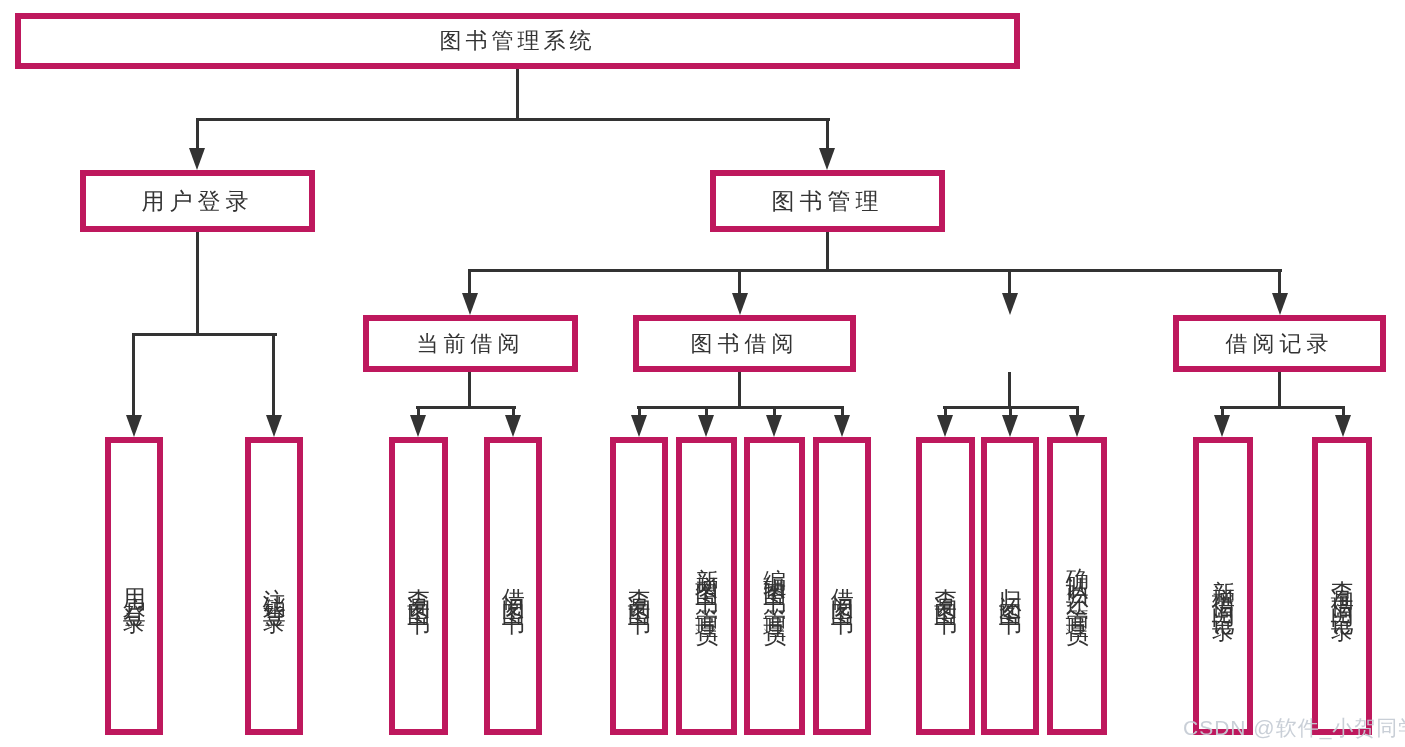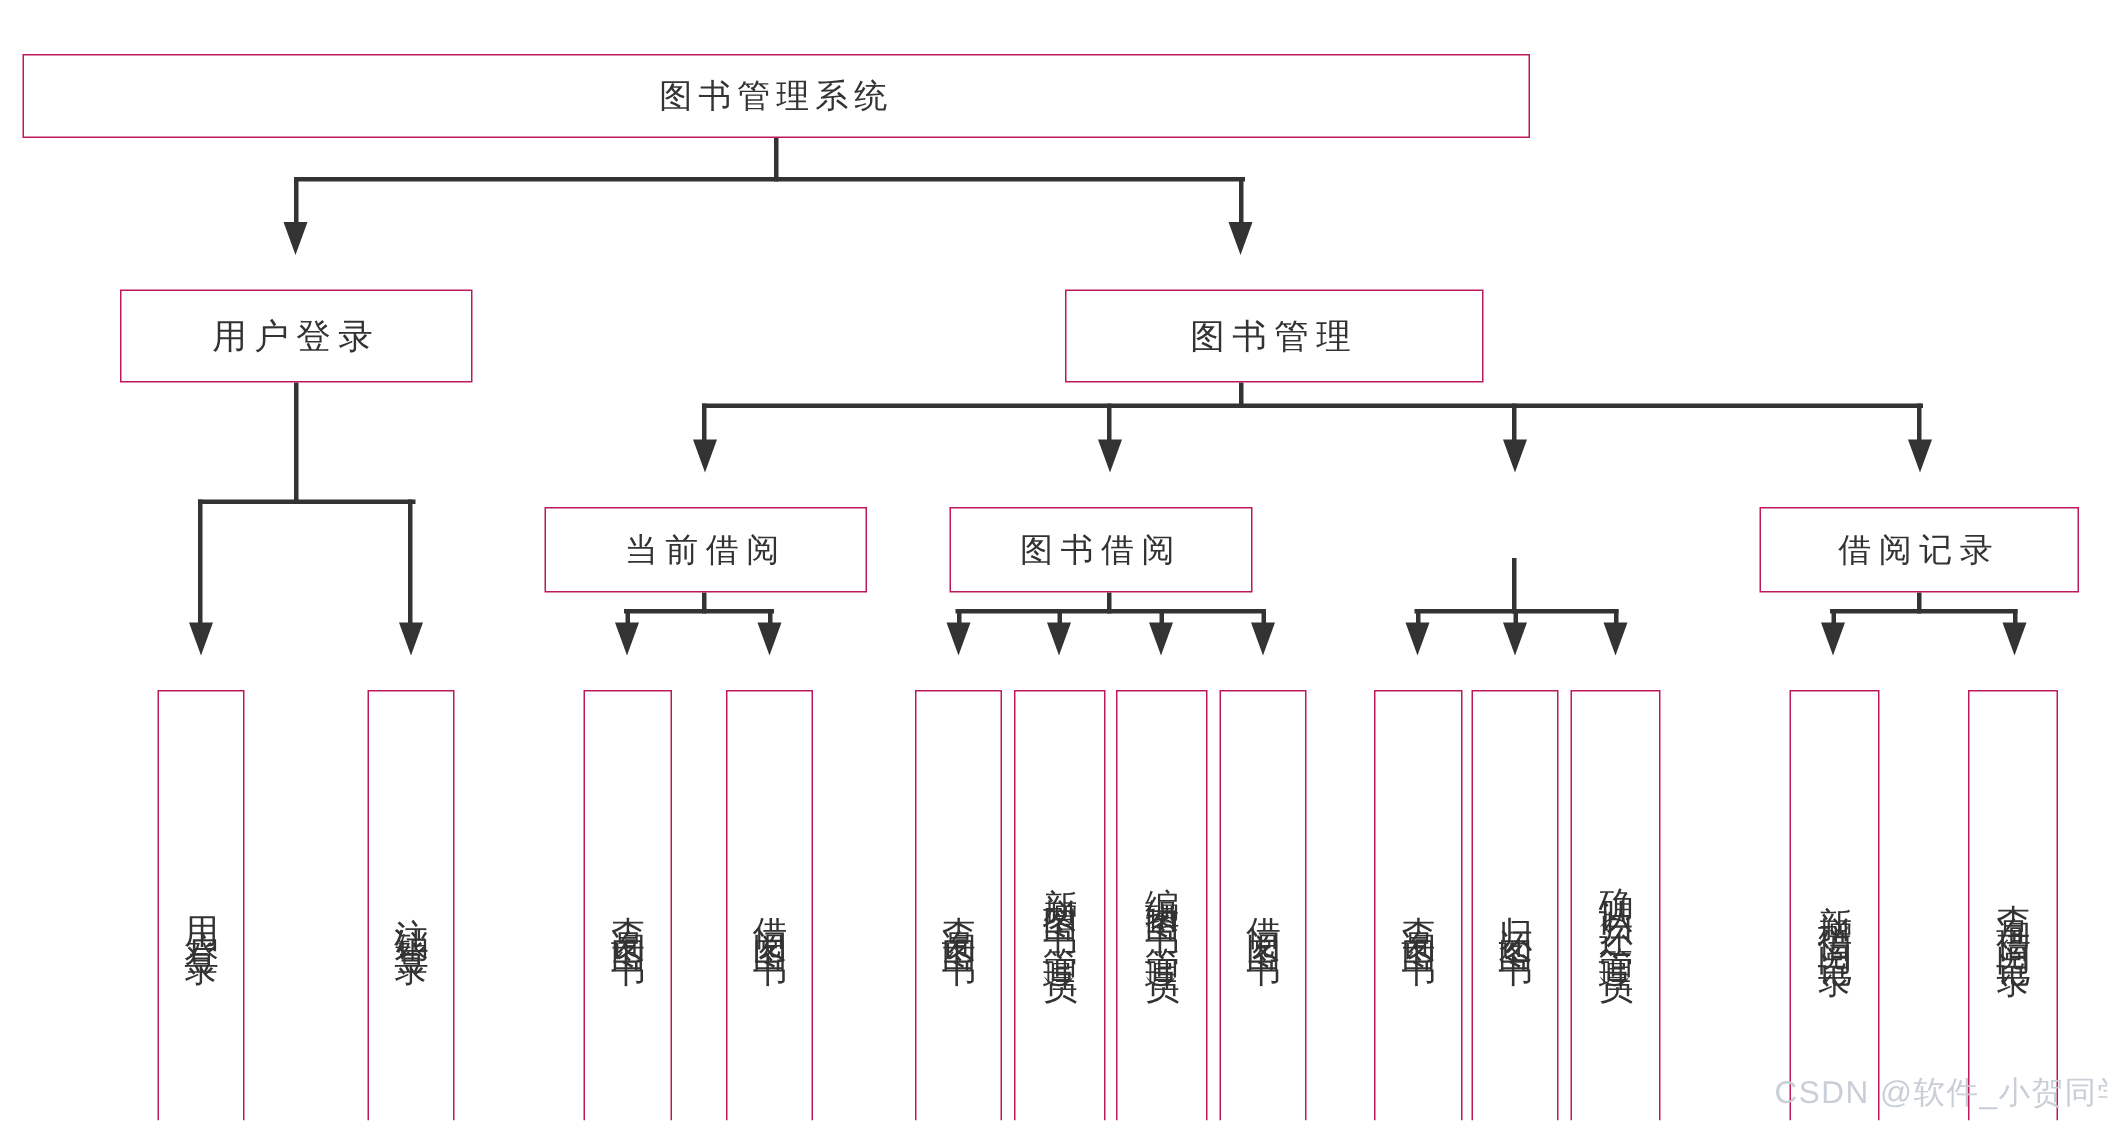--- a/index.html
+++ b/index.html
@@ -8,27 +8,26 @@
     width: 1405px;
     height: 747px;
     background: #ffffff;
     font-family: "Liberation Sans", "DejaVu Sans", sans-serif;
     overflow: hidden;
   }
   .box {
     position: absolute;
     box-sizing: border-box;
     background: #ffffff;
-    border: 1px solid #be185d;
+    border: 6px solid #be185d;
     color: #333333;
     display: flex;
     align-items: center;
     justify-content: center;
     z-index: 2;
-    margin-top: 23px;
   }
   .root-box  { font-size: 22px; letter-spacing: 4px; }
   .lvl2-box  { font-size: 23px; letter-spacing: 5px; }
   .lvl3-box  { font-size: 22px; letter-spacing: 5px; }
   .leaf-box  { font-size: 23px; }
   .leaf-box .vtext {
     writing-mode: vertical-rl;
     text-orientation: mixed;
     letter-spacing: 8px;
     line-height: 1.2;
@@ -56,24 +55,24 @@
   }
 </style>
 </head>
 <body>
 
 <div class="canvas">
 
   <div class="box root-box" style="left:15px; top:13px; width:1005px; height:56px;">图书管理系统</div>
 
   <div class="box lvl2-box" style="left:80px; top:170px; width:235px; height:62px;">用户登录</div>
-  <div class="box lvl2-box" style="left:710px; top:170px; width:279px; height:62px;">图书管理</div>
+  <div class="box lvl2-box" style="left:710px; top:170px; width:235px; height:62px;">图书管理</div>
 
   <div class="box lvl3-box" style="left:363px; top:315px; width:215px; height:57px;">当前借阅</div>
-  <div class="box lvl3-box" style="left:633px; top:315px; width:202px; height:57px;">图书借阅</div>
+  <div class="box lvl3-box" style="left:633px; top:315px; width:223px; height:57px;">图书借阅</div>
   <div class="box lvl3-box" style="left:1173px; top:315px; width:213px; height:57px;">借阅记录</div>
 
   <div class="box leaf-box" style="left:105px; top:437px; width:58px; height:298px;">
     <span class="vtext">用户登录</span>
   </div>
   <div class="box leaf-box" style="left:245px; top:437px; width:58px; height:298px;">
     <span class="vtext">注销登录</span>
   </div>
 
   <div class="box leaf-box" style="left:389px; top:437px; width:59px; height:298px;">

